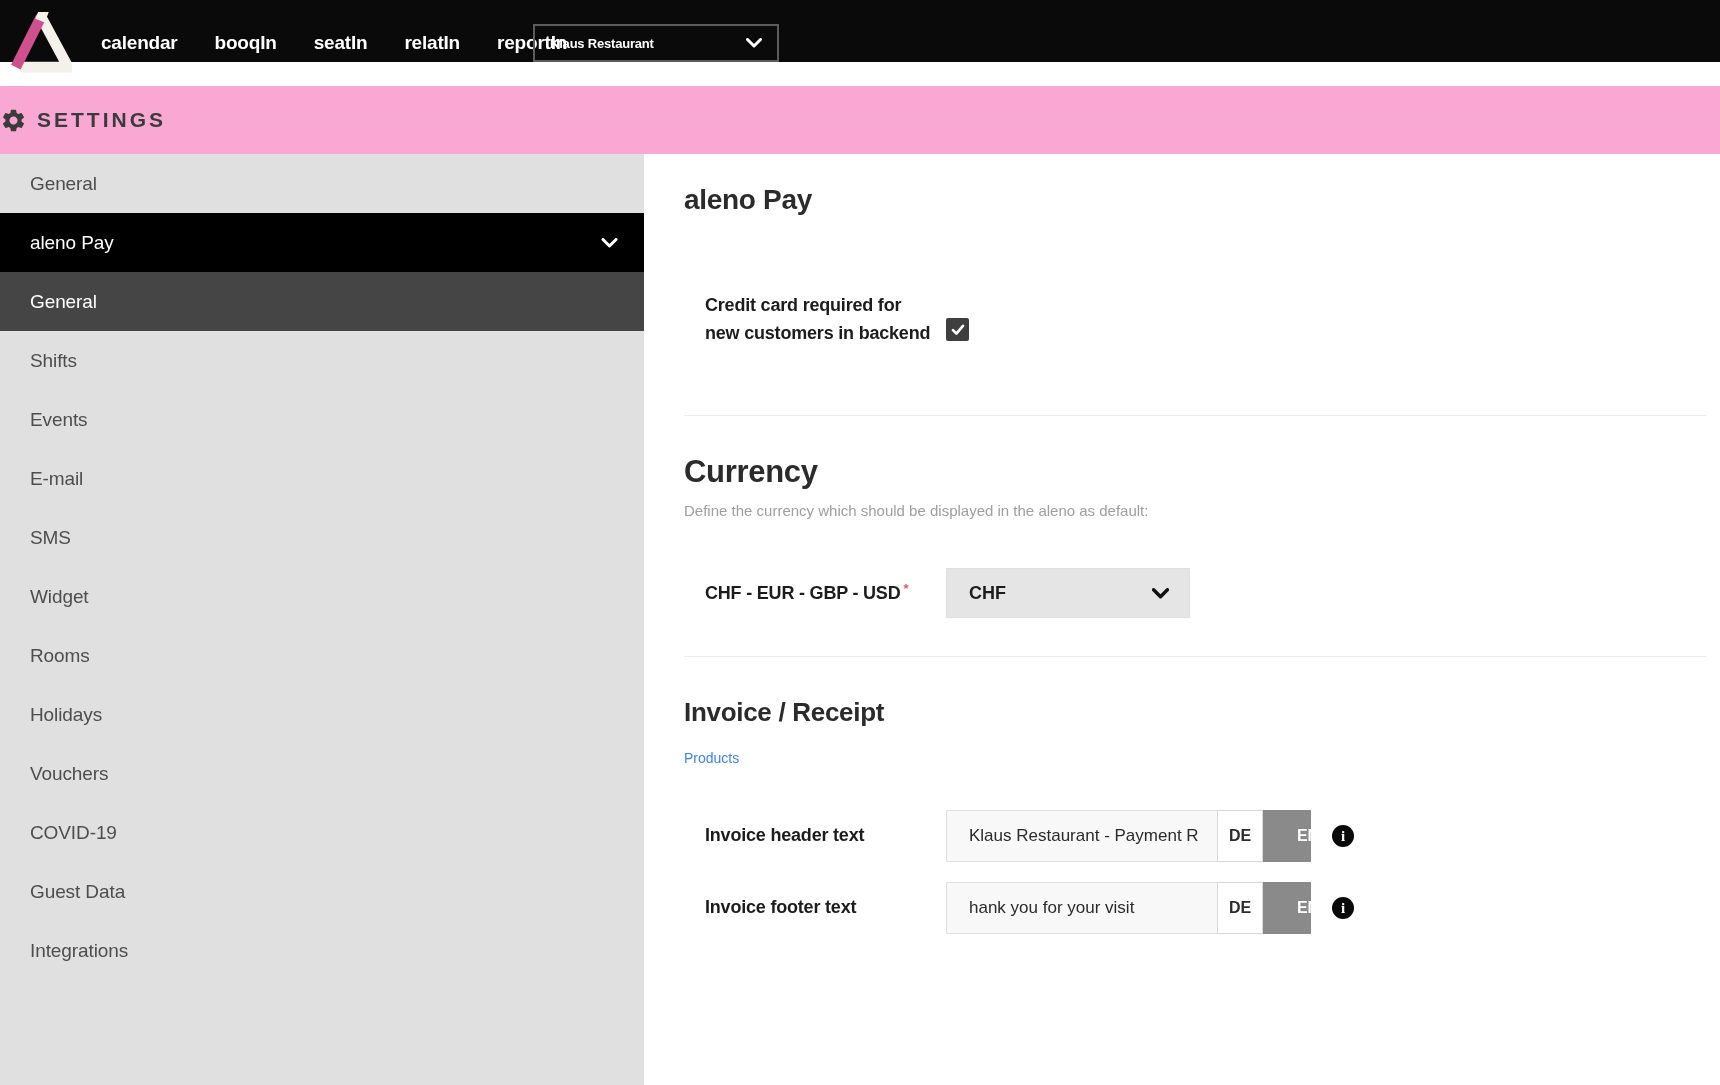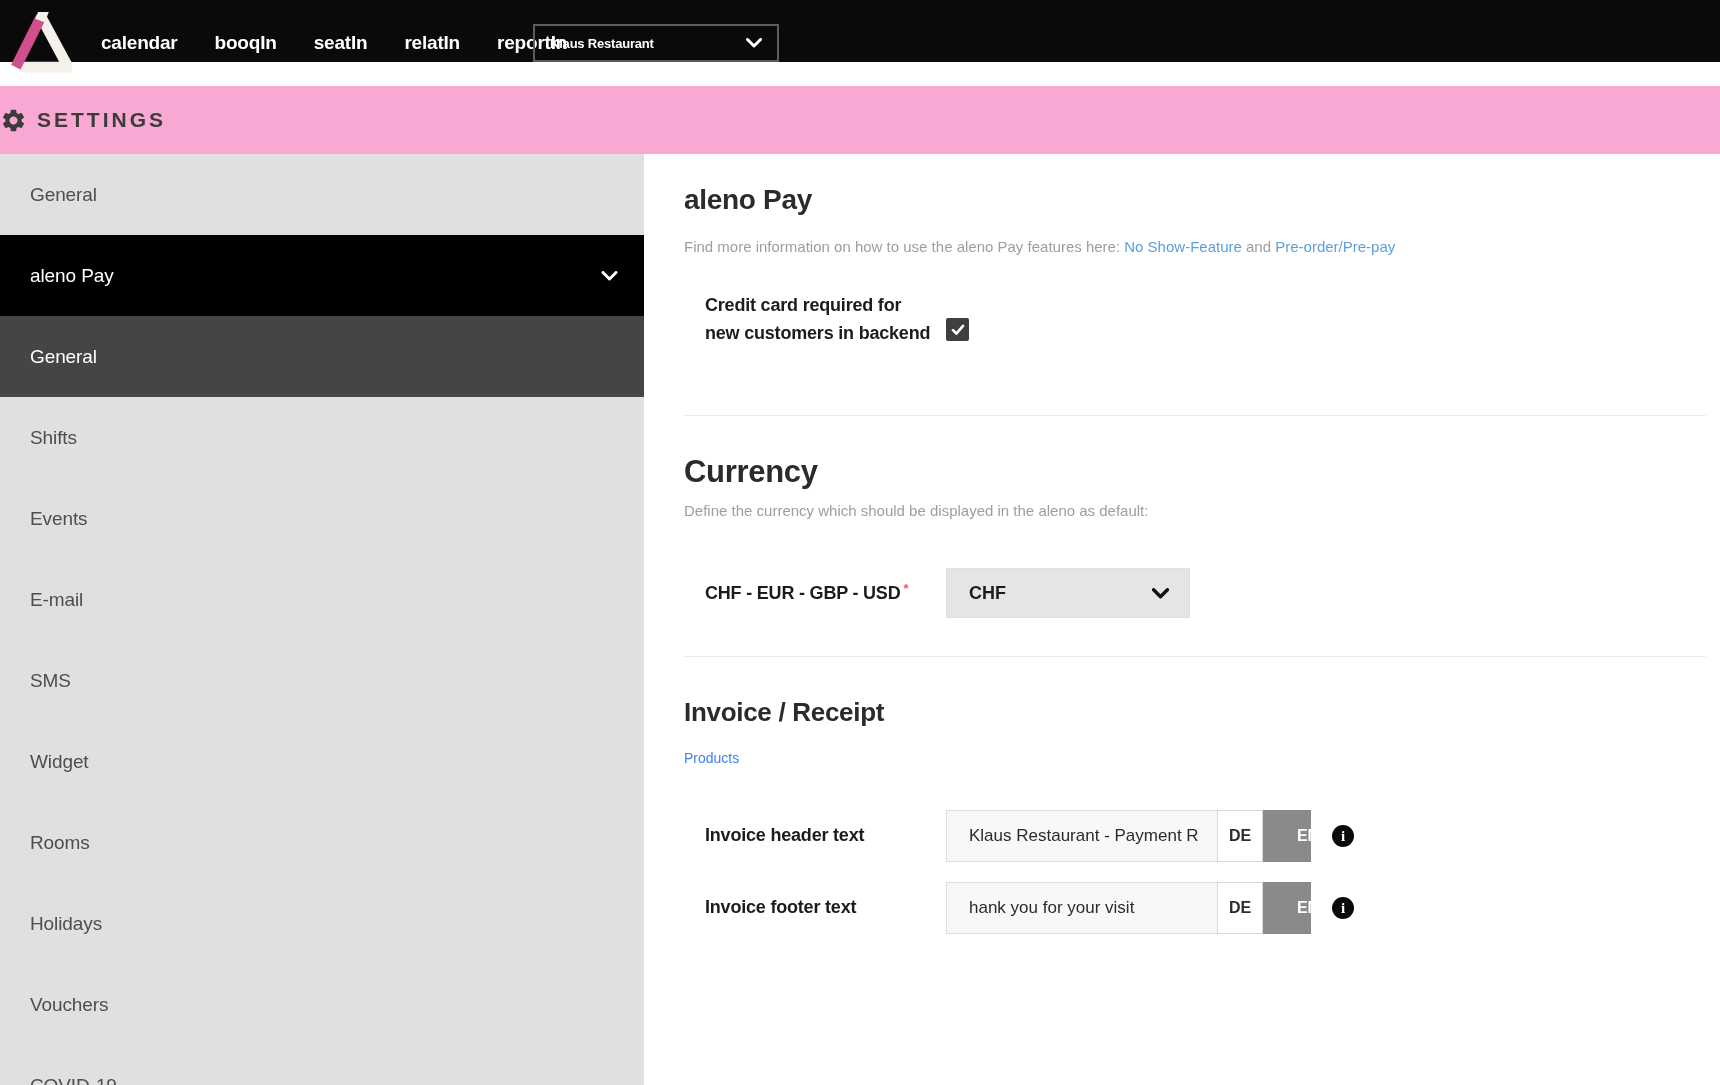--- a/index.html
+++ b/index.html
@@ -18,21 +18,21 @@
   .rest-select span { color:#fff; font-size:13px; font-weight:700; letter-spacing:-0.2px; }
   .chev { display:block; }
 
   
   .settings-bar { position:absolute; left:0; top:86px; width:1720px; height:68px; background:#f9a8d4;
                   display:flex; align-items:center; gap:10px; }
   .settings-bar .title { font-size:21px; font-weight:700; letter-spacing:3px; color:#3b3b3b; }
 
   
   .sidebar { position:absolute; left:0; top:154px; width:644px; height:931px; background:#e0e0e0; overflow:hidden; }
-  .side-item { height:81px; display:flex; align-items:center; justify-content:space-between;
+  .side-item { height:59px; display:flex; align-items:center; justify-content:space-between;
                padding:0 26px 0 30px; font-size:19px; color:#4e4e4e; cursor:pointer; letter-spacing:-0.1px; }
   .side-item.black { background:#000; color:#fff; font-weight:500; }
   .side-item.dark  { background:#454545; color:#fff; }
 
   
   .content { position:absolute; left:644px; top:154px; width:1076px; height:931px; background:#fff; }
   .h1 { position:absolute; left:40px; font-size:28px; font-weight:600; color:#2b2b2b; letter-spacing:-0.3px; }
   .desc { position:absolute; left:40px; font-size:15px; color:#9e9e9e; }
   .desc a { color:#5c9fd9; text-decoration:none; cursor:pointer; }
   .divider { position:absolute; left:40px; right:14px; height:1px; background:#ececec; }
@@ -143,21 +143,20 @@
     </div>
     <div class="side-item">
       <span>Integrations</span>
     </div>
   </aside>
 
   <main class="content">
 
     <h1 class="h1" style="top:30px;">aleno Pay</h1>
 
-    <p class="desc" style="top:84px;"><span>Find more information on how to use the aleno Pay features here: </span><a>No Show-Feature</a><span> and </span><a>Pre-order/Pre-pay</a></p>
 
     <div class="field-label" style="top:137px; width:230px; line-height:28px;">Credit card required for new customers in backend</div>
 
     <div class="checkbox">
       <svg width="14" height="12" viewBox="0 0 14 12">
         <path d="M2 6.2 L5.4 9.6 L12 1.8" fill="none" stroke="#fff" stroke-width="2.6" stroke-linecap="round" stroke-linejoin="round"></path>
       </svg>
     </div>
 
     <div class="divider" style="top:261px;"></div>

